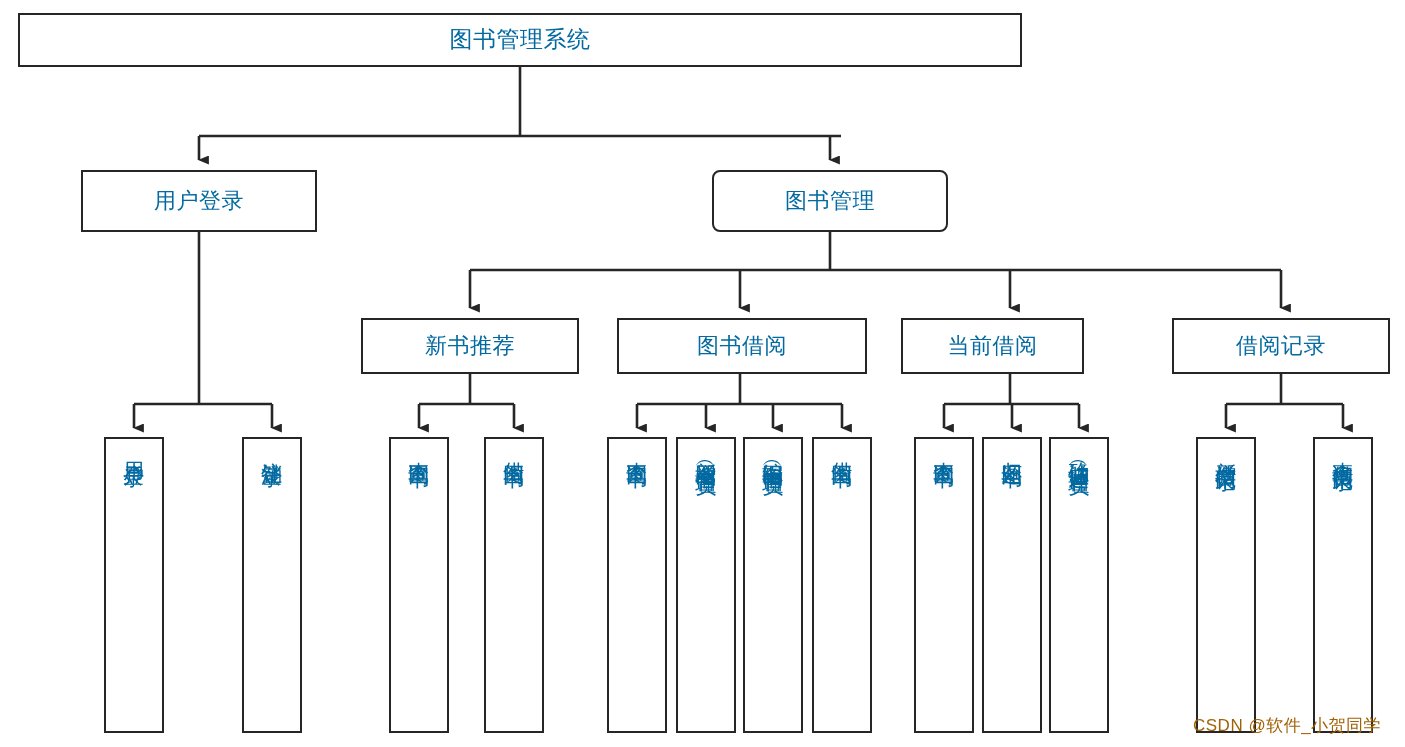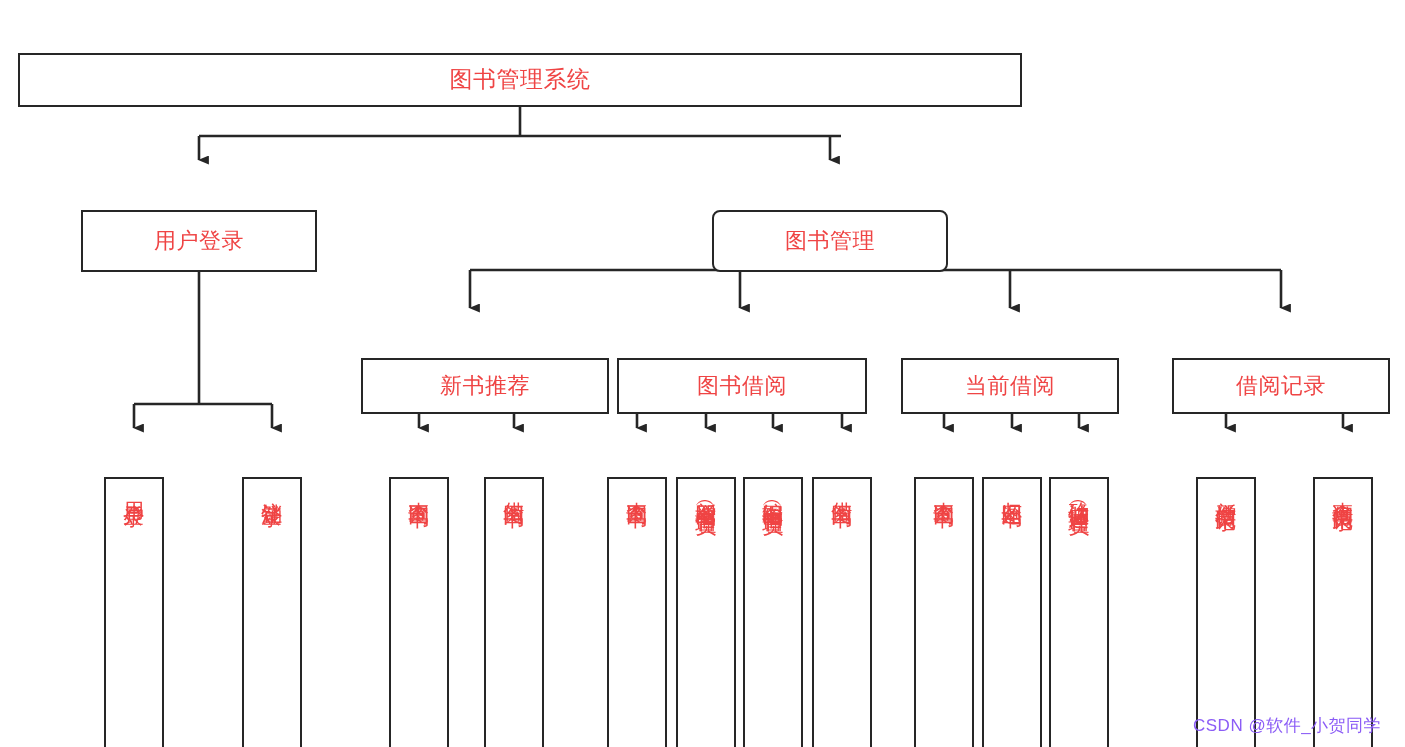--- a/index.html
+++ b/index.html
@@ -26,22 +26,21 @@
     pointer-events: none;
   }
   .node {
     position: absolute;
     box-sizing: border-box;
     background: #ffffff;
     border: 2px solid #262626;
     display: flex;
     align-items: center;
     justify-content: center;
-    color: #ef4444;
-    margin-top: 40px;
+    color: #0369a1;
   }
   .node .lbl {
     display: block;
     text-align: center;
     line-height: 1.12;
   }
   
   .node.h .lbl {
     font-size: 22px;
     letter-spacing: 0.5px;
@@ -59,21 +58,21 @@
     writing-mode: vertical-rl;
     text-orientation: upright;
     font-size: 21px;
     line-height: 1.12;
     letter-spacing: 2px;
     white-space: nowrap;
     margin-top: 2px;
   }
   .watermark {
     position: absolute;
-    color: #8b5cf6;
+    color: #a16207;
     font-size: 17px;
     white-space: nowrap;
     letter-spacing: 0.5px;
   }
 </style>
 </head>
 <body>
 
 <div id="canvas">
 
@@ -131,27 +130,27 @@
     <span class="lbl">图书管理系统</span>
   </div>
 
   <div class="node h" id="n-l2-0" style="left: 81px; top: 170px; width: 236px; height: 62px;">
     <span class="lbl">用户登录</span>
   </div>
   <div class="node h" id="n-l2-1" style="left: 712px; top: 170px; width: 236px; height: 62px; border-radius: 8px;">
     <span class="lbl">图书管理</span>
   </div>
 
-  <div class="node h" id="n-l3-0" style="left: 361px; top: 318px; width: 248px; height: 56px;">
+  <div class="node h" id="n-l3-0" style="left: 361px; top: 318px; width: 218px; height: 56px;">
     <span class="lbl">新书推荐</span>
   </div>
   <div class="node h" id="n-l3-1" style="left: 617px; top: 318px; width: 250px; height: 56px;">
     <span class="lbl">图书借阅</span>
   </div>
-  <div class="node h" id="n-l3-2" style="left: 901px; top: 318px; width: 218px; height: 56px;">
+  <div class="node h" id="n-l3-2" style="left: 901px; top: 318px; width: 183px; height: 56px;">
     <span class="lbl">当前借阅</span>
   </div>
   <div class="node h" id="n-l3-3" style="left: 1172px; top: 318px; width: 218px; height: 56px; justify-content: center;">
     <span class="lbl">借阅记录</span>
   </div>
 
   <div class="node v" id="n-lf-0" style="left: 104px; top: 437px; width: 60px; height: 296px;">
     <span class="lbl">用户登录</span>
   </div>
   <div class="node v" id="n-lf-1" style="left: 242px; top: 437px; width: 60px; height: 296px;">

